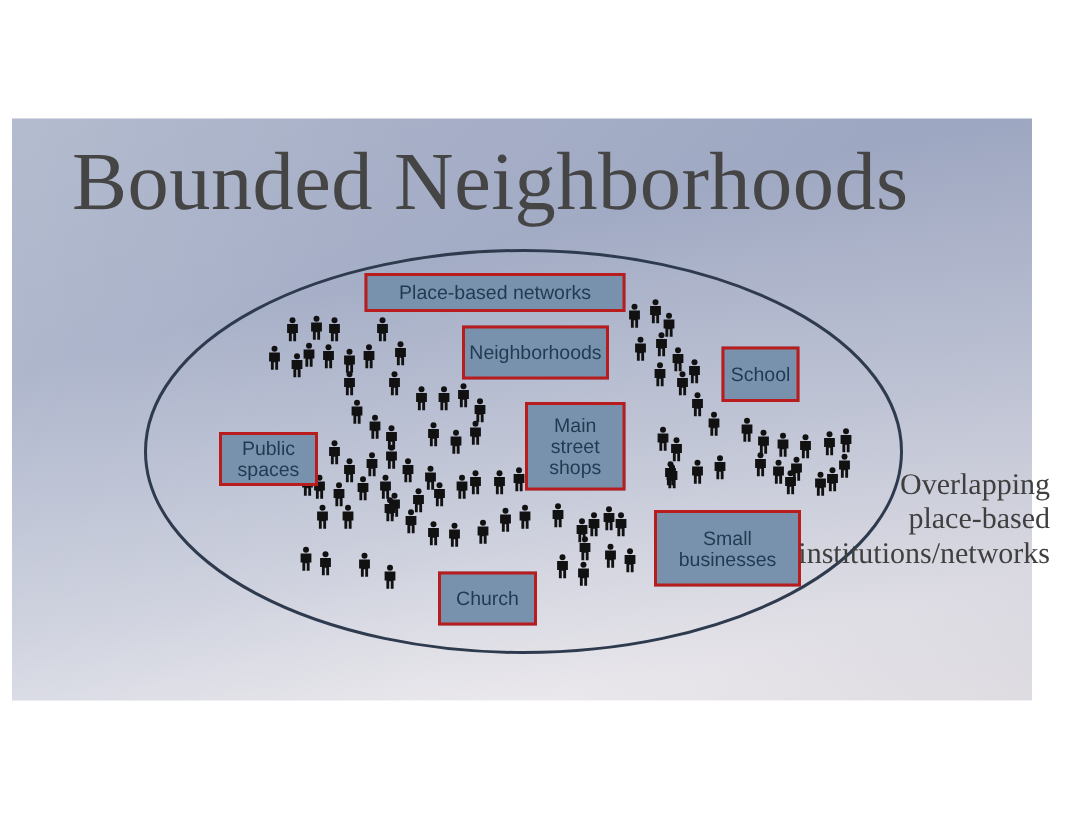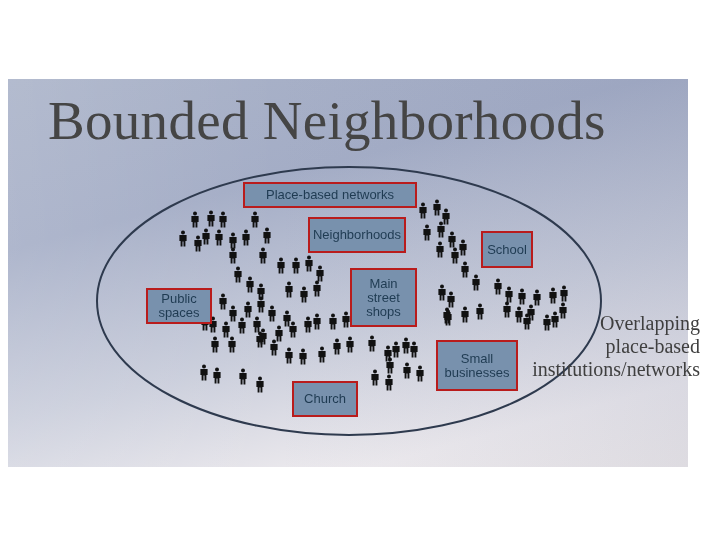--- a/index.html
+++ b/index.html
@@ -426,20 +426,20 @@
   </svg>
 
 <div id="boxes-layer">
     <div class="box" style="left: 243px; top: 182px; width: 174px; height: 26px;"><span>Place-based networks</span></div>
     <div class="box" style="left: 308px; top: 217px; width: 98px; height: 36px;"><span>Neighborhoods</span></div>
     <div class="box" style="left: 146px; top: 272px; width: 66px; height: 36px; margin-top: 16px;"><span>Public
 spaces</span></div>
     <div class="box" style="left: 350px; top: 268px; width: 67px; height: 59px;"><span>Main street
 shops</span></div>
     <div class="box" style="left: 481px; top: 231px; width: 52px; height: 37px;"><span>School</span></div>
-    <div class="box" style="left: 436px; top: 340px; width: 82px; height: 51px;"><span>Small
+    <div class="box" style="left: 436px; top: 340px; width: 98px; height: 51px;"><span>Small
 businesses</span></div>
     <div class="box" style="left: 292px; top: 381px; width: 66px; height: 36px;"><span>Church</span></div>
   </div>
 
 <div class="caption">Overlapping
 place-based
 institutions/networks</div>
 
 </body></html>

